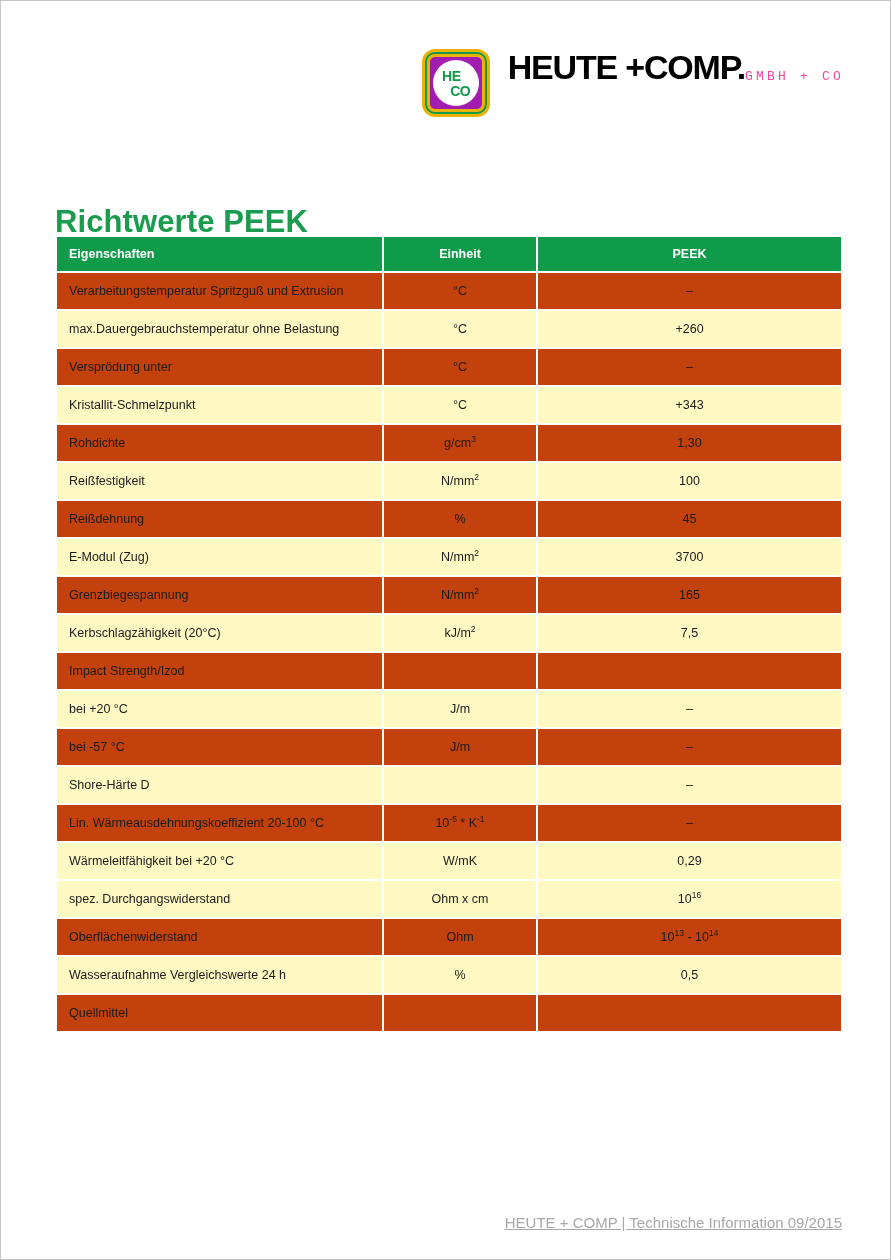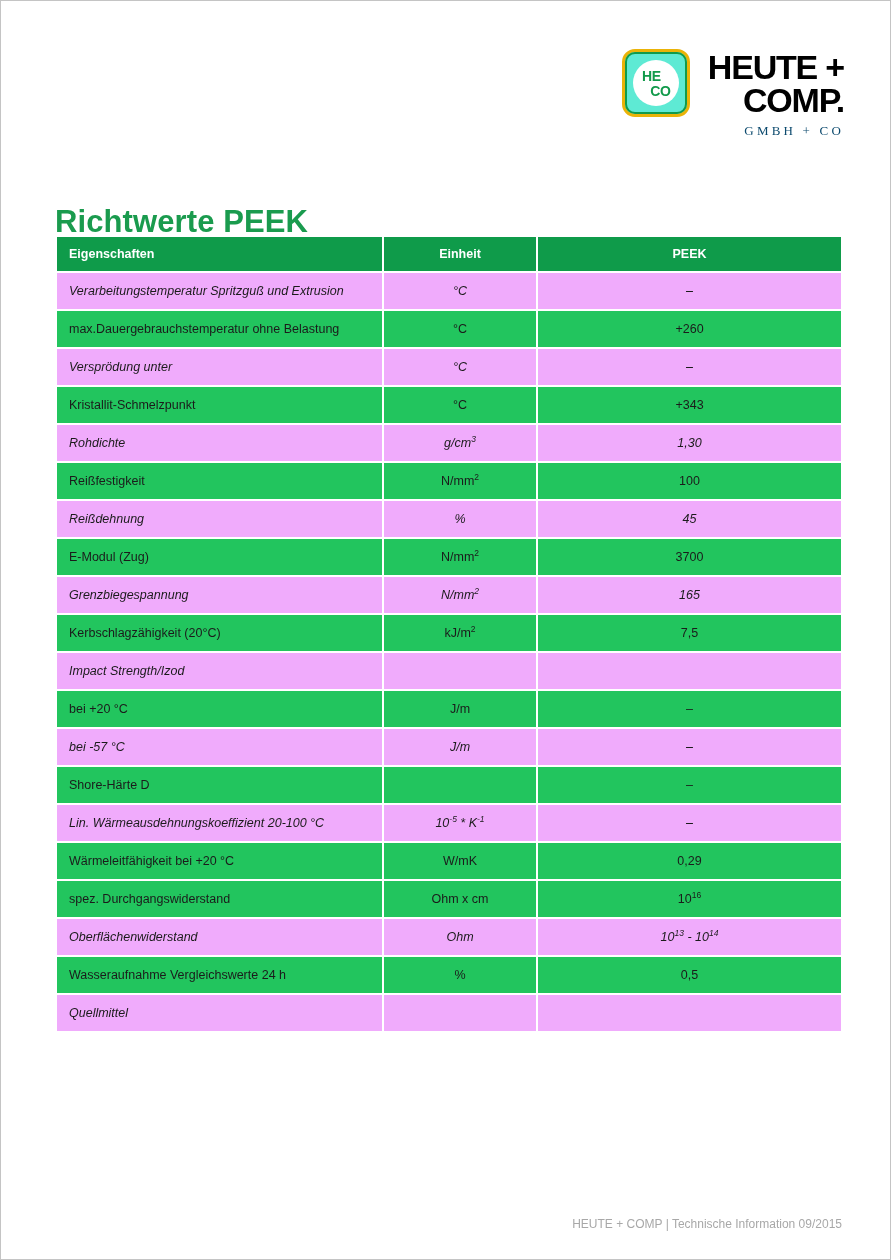--- a/index.html
+++ b/index.html
@@ -27,25 +27,25 @@
     top: 48px;
     right: 46px;
     display: flex;
     align-items: flex-start;
     gap: 18px;
   }
   .logo-mark {
     width: 68px;
     height: 68px;
     border-radius: 13px;
-    background: #5eead4;
+    background: #a21caf;
     position: relative;
     flex: none;
     box-sizing: border-box;
-    border: 3px solid #eab308;
+    border: 8px solid #eab308;
     outline: 2px solid #129a4b;
     outline-offset: -5px;
     text-decoration: underline;
   }
   .logo-disc {
     position: absolute;
     left: 50%;
     top: 50%;
     transform: translate(-50%, -50%);
     width: 46px;
@@ -63,38 +63,38 @@
     font-weight: bold;
     font-size: 14px;
     letter-spacing: -0.4px;
     font-family: "Liberation Sans", sans-serif;
   }
   .logo-he { margin-bottom: 1px; margin-right: 9px; }
   .logo-co { margin-left: 9px; }
 
   .wordmark {
     display: flex;
-    flex-direction: column;
+    flex-direction: row;
     align-items: flex-end;
     padding-top: 2px;
   }
   .wordmark-line1, .wordmark-line2 {
     font-family: "Liberation Sans", sans-serif;
     font-weight: bold;
     font-size: 34px;
     line-height: 0.98;
     letter-spacing: -1.2px;
     color: #000000;
     white-space: nowrap;
   }
   .wordmark-line3 {
-    font-family: Liberation Serif, serif;
+    font-family: Liberation Mono, monospace;
     font-size: 13px;
     letter-spacing: 3.2px;
-    color: #0c4a6e;
+    color: #ec4899;
     margin-top: 5px;
     white-space: nowrap;
   }
 
   
   .page-title {
     position: absolute;
     left: 54px;
     top: 182px;
     font-size: 31px;
@@ -126,45 +126,46 @@
     color: #ffffff;
     font-weight: bold;
     font-size: 12.5px;
     height: 34px;
     vertical-align: middle;
     font-family: Liberation Sans, sans-serif;
   }
   .thead-prop { text-align: left; padding-left: 12px !important; }
   .thead-unit, .thead-val { text-align: center; }
 
-  tr.row-even td { background: #f0abfc; font-style: italic; }
-  tr.row-odd  td { background: #22c55e; }
+  tr.row-even td { background: #c2410c; }
+  tr.row-odd  td { background: #fef9c3; }
 
   .cell {
     height: 36px;
     vertical-align: middle;
     font-size: 12.5px;
     color: #1b1b1b;
     font-family: "Liberation Sans", sans-serif;
   }
   .cell-prop { text-align: left; padding-left: 12px !important; }
   .cell-unit, .cell-val { text-align: center; }
 
   sup { font-size: 0.68em; vertical-align: super; line-height: 0; }
   sub { font-size: 0.68em; vertical-align: sub; line-height: 0; }
 
   
   .footer {
     position: absolute;
     right: 48px;
     bottom: 28px;
-    font-size: 12px;
+    font-size: 15px;
     color: #a8a8a8;
     font-family: "Liberation Sans", sans-serif;
     white-space: nowrap;
+    text-decoration: underline;
   }
 </style>
 </head>
 <body>
 
 <div class="page">
 
   <div class="header">
     <div class="logo-mark">
       <div class="logo-disc">

